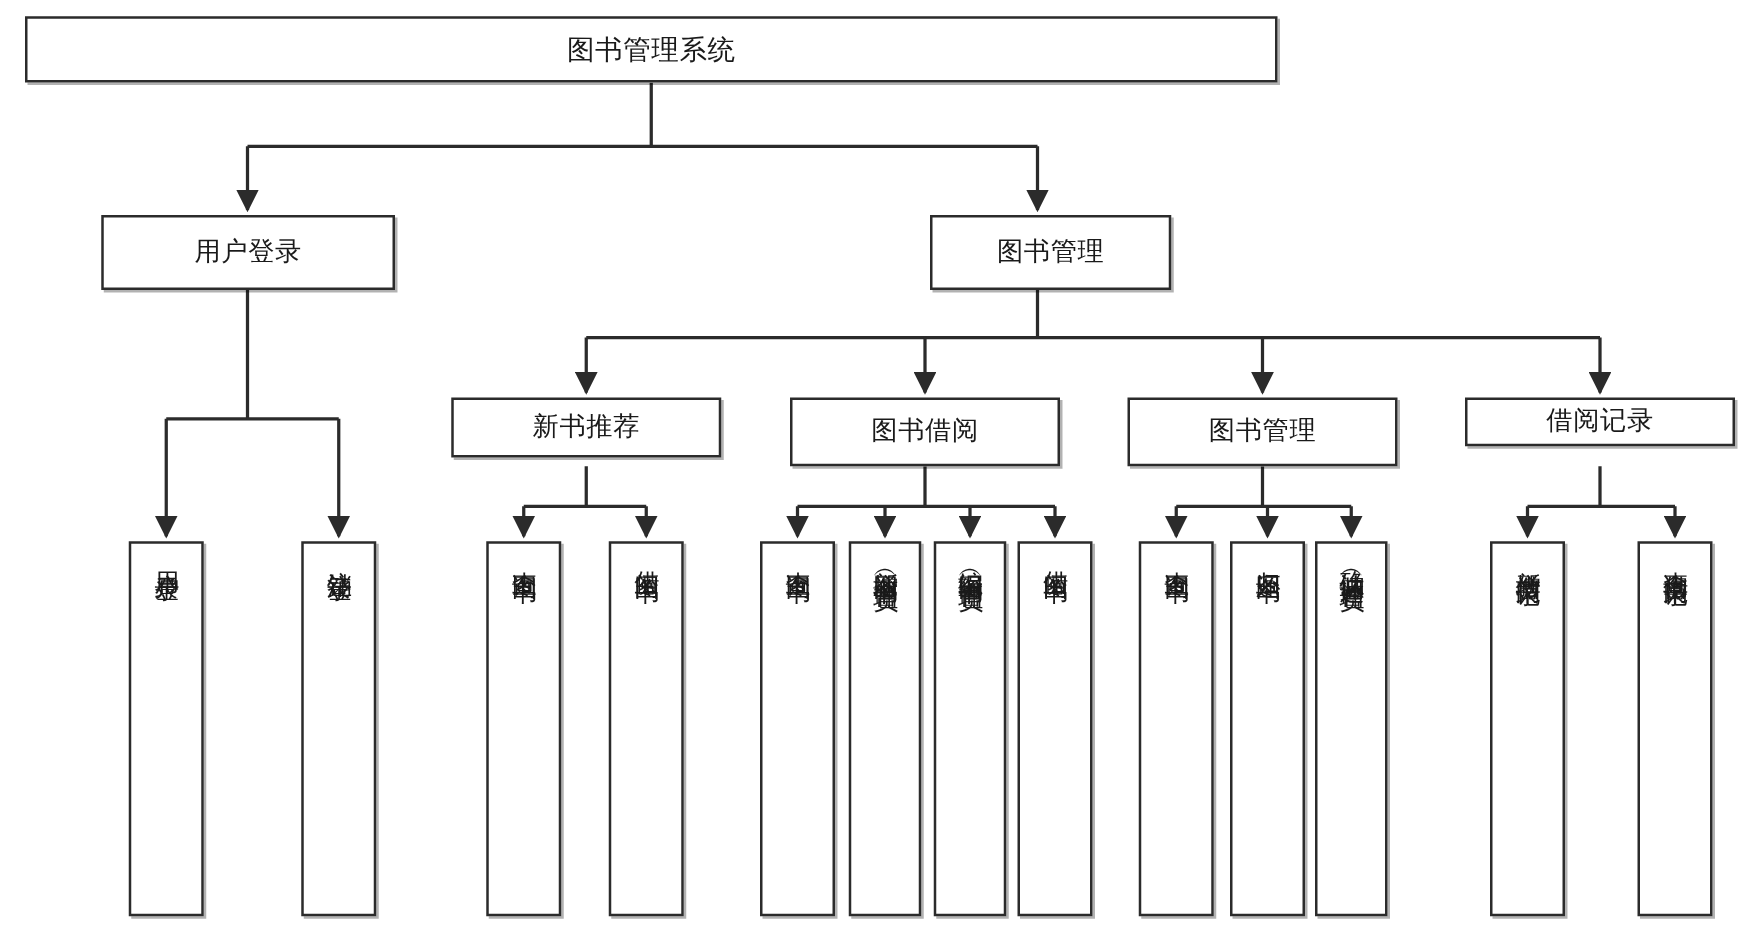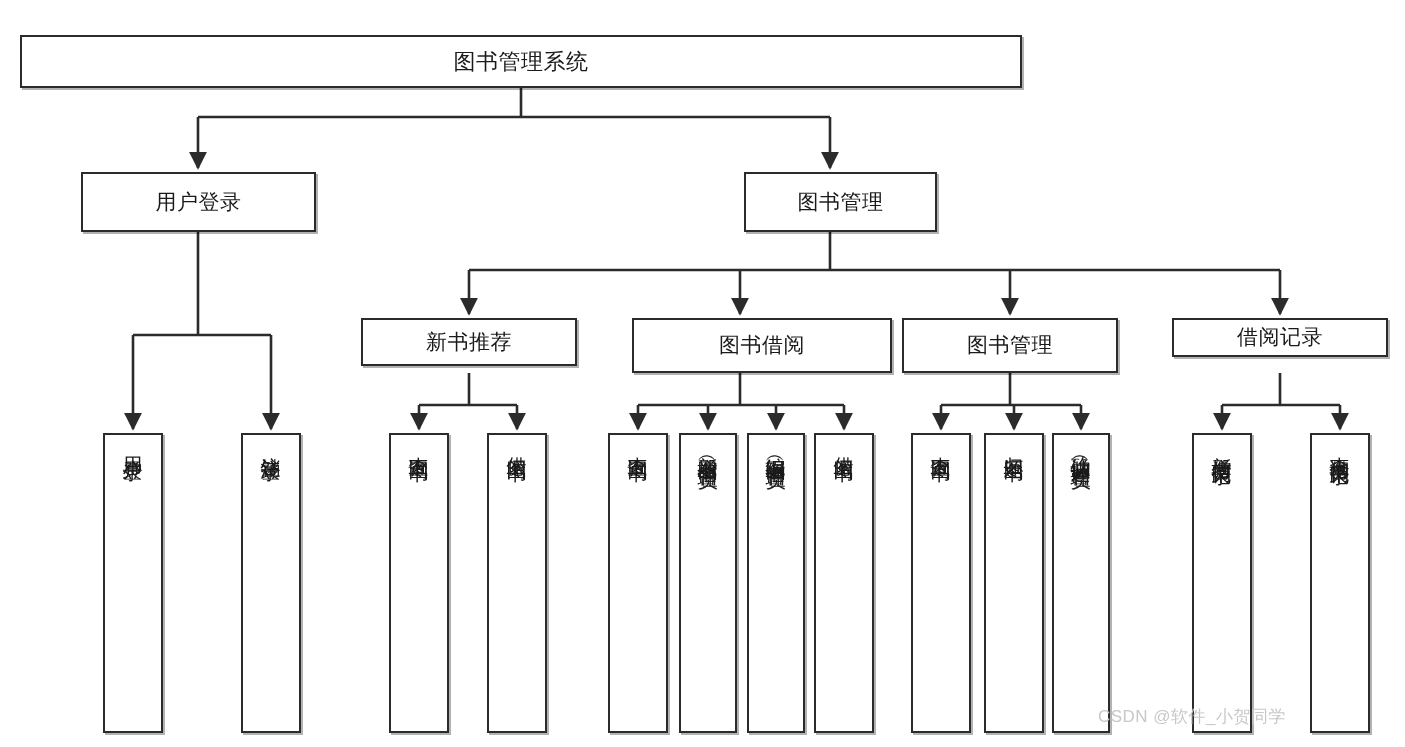--- a/index.html
+++ b/index.html
@@ -114,33 +114,33 @@
         <path d="M 1014 405 L 1014 429" marker-end="url(#arrow)"></path>
         <path d="M 1081 405 L 1081 429" marker-end="url(#arrow)"></path>
         <path d="M 1280 373 L 1280 405"></path>
         <path d="M 1222 405 L 1340 405"></path>
         <path d="M 1222 405 L 1222 429" marker-end="url(#arrow)"></path>
         <path d="M 1340 405 L 1340 429" marker-end="url(#arrow)"></path>
       </g>
   </svg>
 
   <div id="node-layer">
-      <div class="node root horizontal" style="left: 20px; top: 13px; width: 1002px; height: 53px; margin-top: 22px;">
+      <div class="node root horizontal" style="left: 20px; top: 13px; width: 1002px; height: 53px;">
         <span class="node-label">图书管理系统</span>
       </div>
       <div class="node level2 horizontal" style="left: 81px; top: 172px; width: 235px; height: 60px;">
         <span class="node-label">用户登录</span>
       </div>
       <div class="node level2 horizontal" style="left: 744px; top: 172px; width: 193px; height: 60px;">
         <span class="node-label">图书管理</span>
       </div>
       <div class="node level3 horizontal" style="left: 361px; top: 318px; width: 216px; height: 48px;">
         <span class="node-label">新书推荐</span>
       </div>
-      <div class="node level3 horizontal" style="left: 632px; top: 318px; width: 260px; height: 55px;">
+      <div class="node level3 horizontal" style="left: 632px; top: 318px; width: 216px; height: 55px;">
         <span class="node-label">图书借阅</span>
       </div>
       <div class="node level3 horizontal" style="left: 902px; top: 318px; width: 216px; height: 55px;">
         <span class="node-label">图书管理</span>
       </div>
       <div class="node level3 horizontal" style="left: 1172px; top: 318px; width: 216px; height: 39px;">
         <span class="node-label">借阅记录</span>
       </div>
       <div class="node leaf vertical" style="left: 103px; top: 433px; width: 60px; height: 300px;">
         <span class="node-label">用户登录</span>
@@ -176,15 +176,14 @@
         <span class="node-label">确认归还（管理员）</span>
       </div>
       <div class="node leaf vertical" style="left: 1192px; top: 433px; width: 60px; height: 300px;">
         <span class="node-label">新增借阅记录</span>
       </div>
       <div class="node leaf vertical" style="left: 1310px; top: 433px; width: 60px; height: 300px;">
         <span class="node-label">查询借阅记录</span>
       </div>
     </div>
 
-  <div class="watermark" style="left: 1192px; top: 716px; transform: translate(-50%, -50%);">CSDN @软件_小贺同学</div>
 
 </div>
 
 </body></html>

